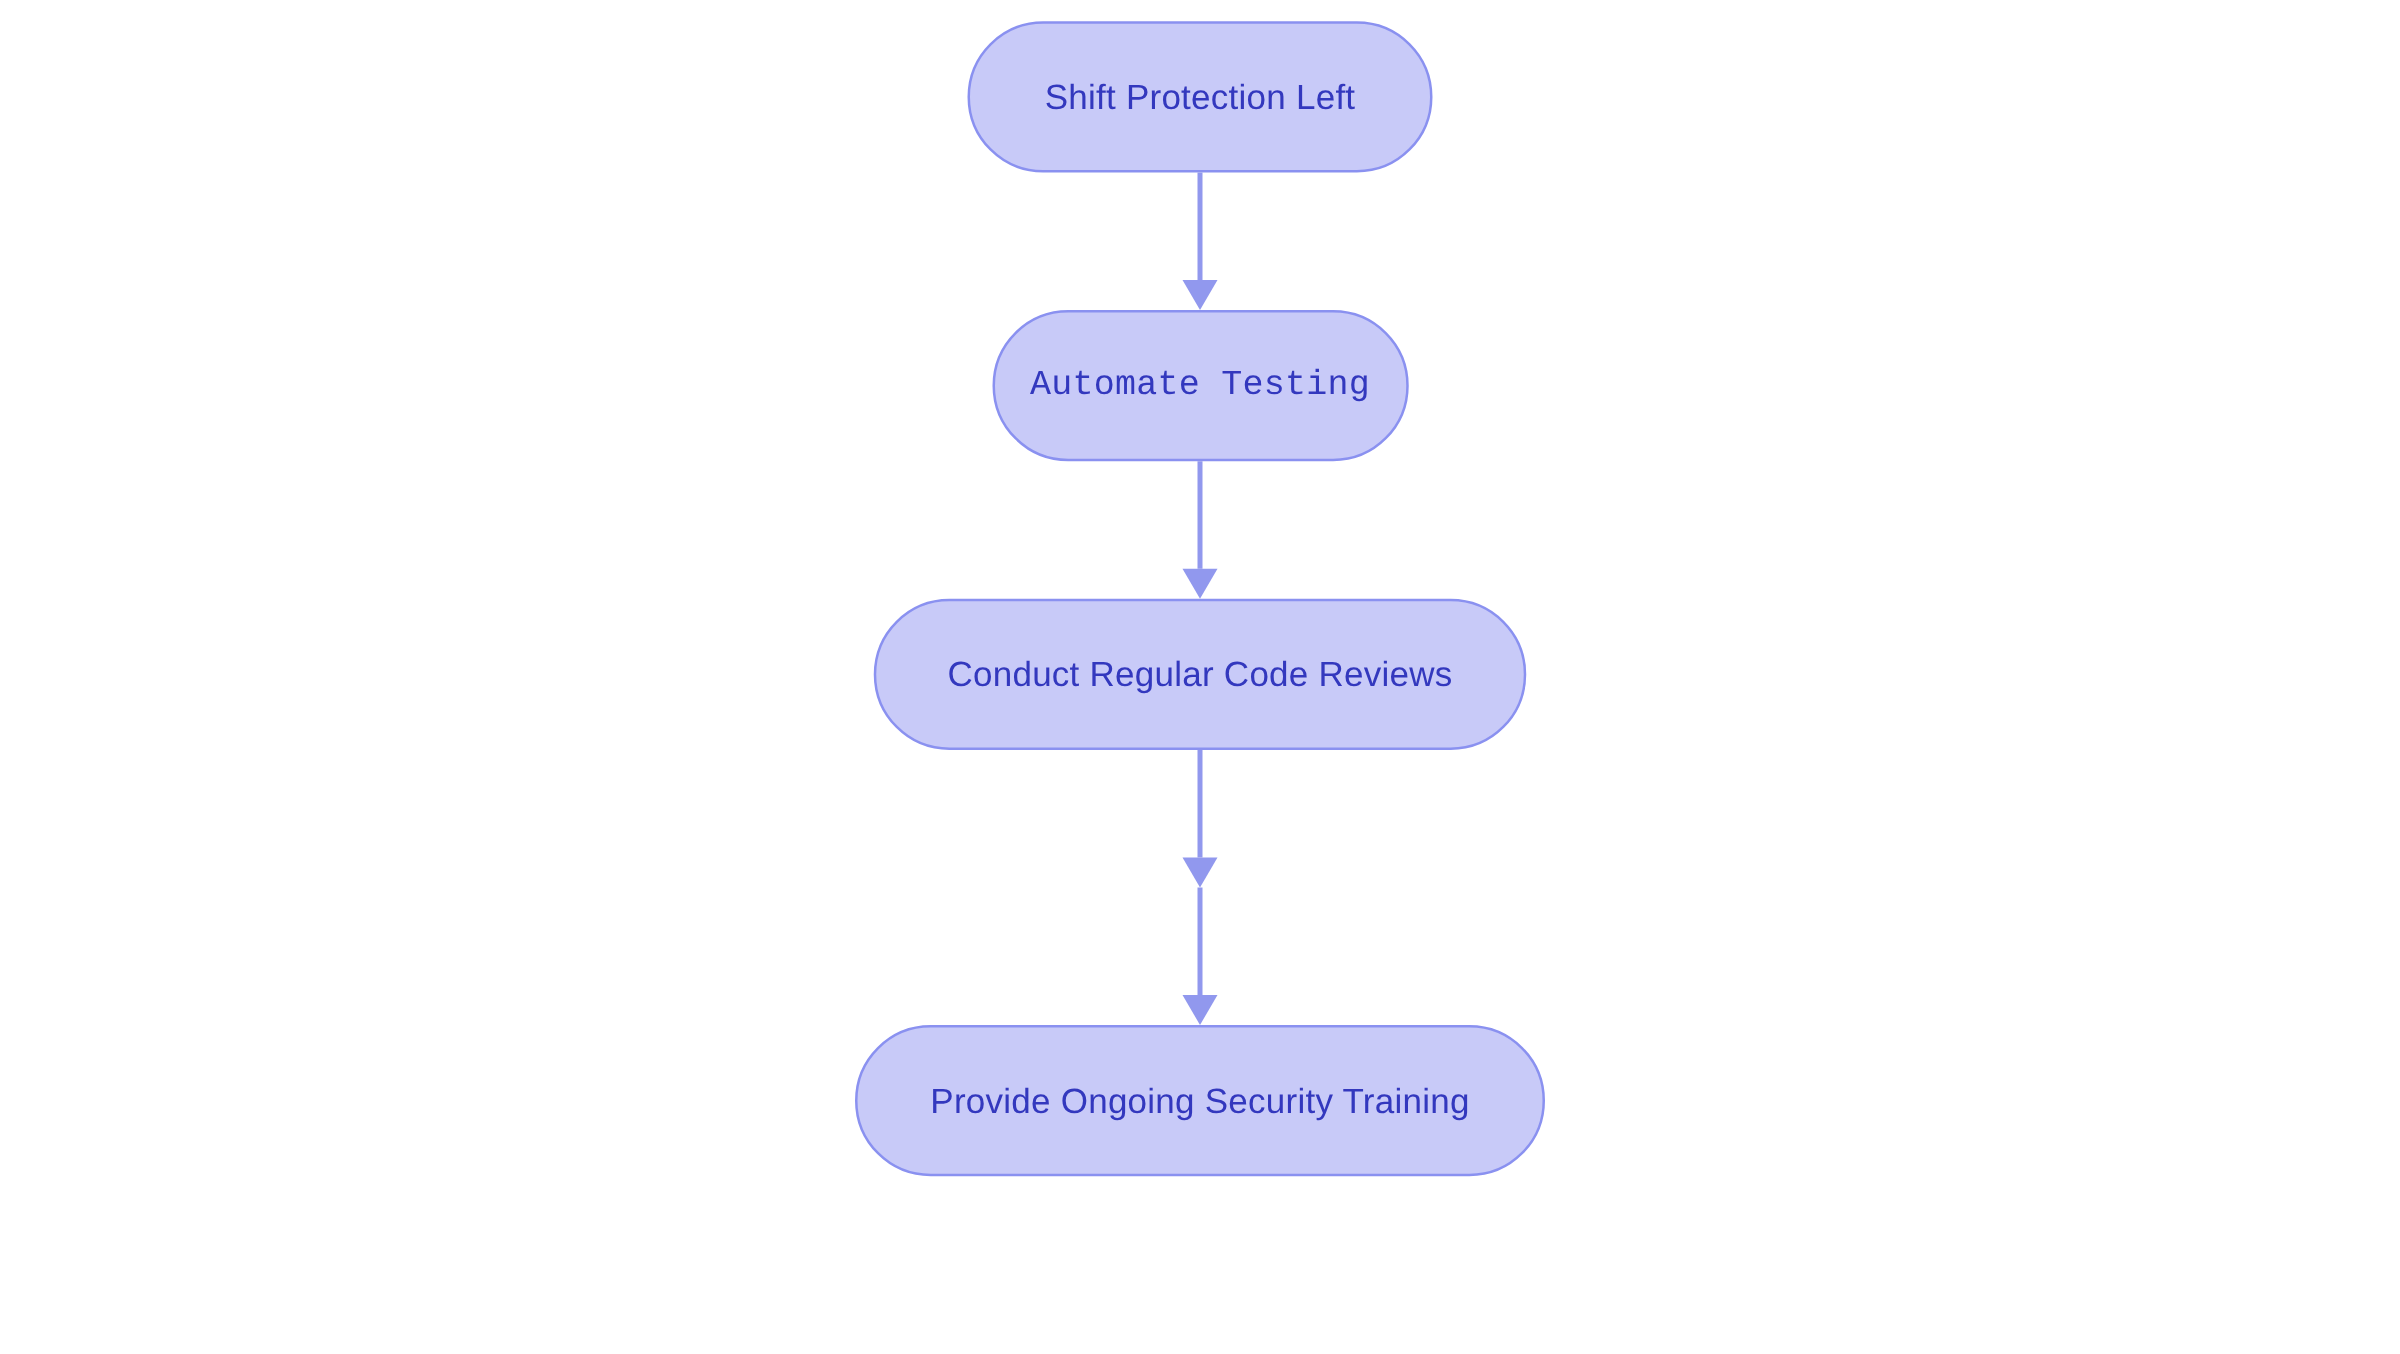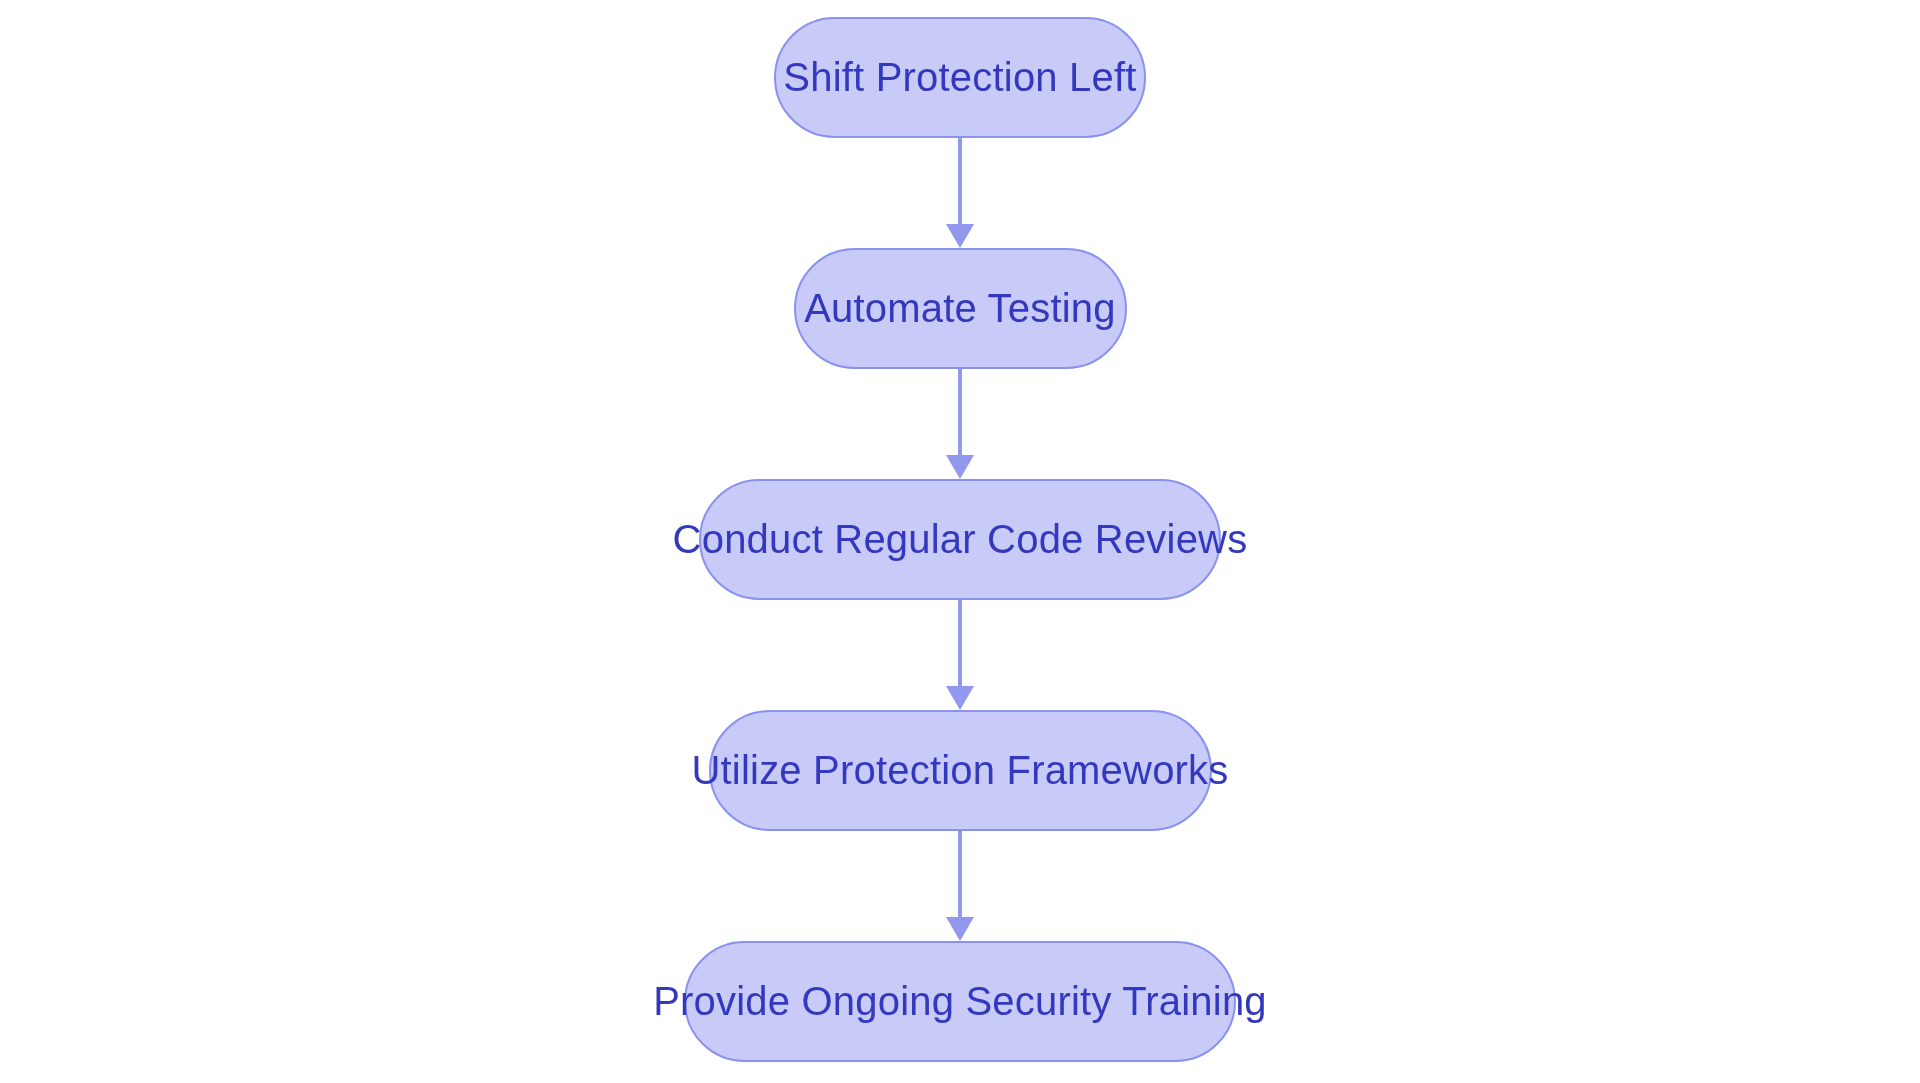--- a/index.html
+++ b/index.html
@@ -28,28 +28,28 @@
   }
   .node {
     height: 121px;
     border-radius: 60.5px;
     background: var(--node-fill);
     border: 2px solid var(--node-border);
     color: var(--node-text);
     display: flex;
     align-items: center;
     justify-content: center;
-    font-size: 40px;
+    font-size: 28px;
     font-weight: 400;
     letter-spacing: 0.2px;
     white-space: nowrap;
     flex: 0 0 auto;
   }
   .node-1 { width: 372px; }
-  .node-2 { width: 333px; }
+  .node-2 { width: 333px; font-family: Liberation Mono, monospace; }
   .node-3 { width: 522px; }
   .node-4 { width: 503px; }
   .node-5 { width: 552px; text-align: center; }
   .arrow {
     height: 110px;
     width: 30px;
     display: flex;
     flex-direction: column;
     align-items: center;
     flex: 0 0 auto;
@@ -86,21 +86,20 @@
     <div class="head"></div>
   </div>
 
   <div class="node node-3">Conduct Regular Code Reviews</div>
 
   <div class="arrow">
     <div class="stem"></div>
     <div class="head"></div>
   </div>
 
-  <div class="node node-4">Utilize Protection Frameworks</div>
 
   <div class="arrow">
     <div class="stem"></div>
     <div class="head"></div>
   </div>
 
   <div class="node node-5">Provide Ongoing Security Training</div>
 
 </div>
 

